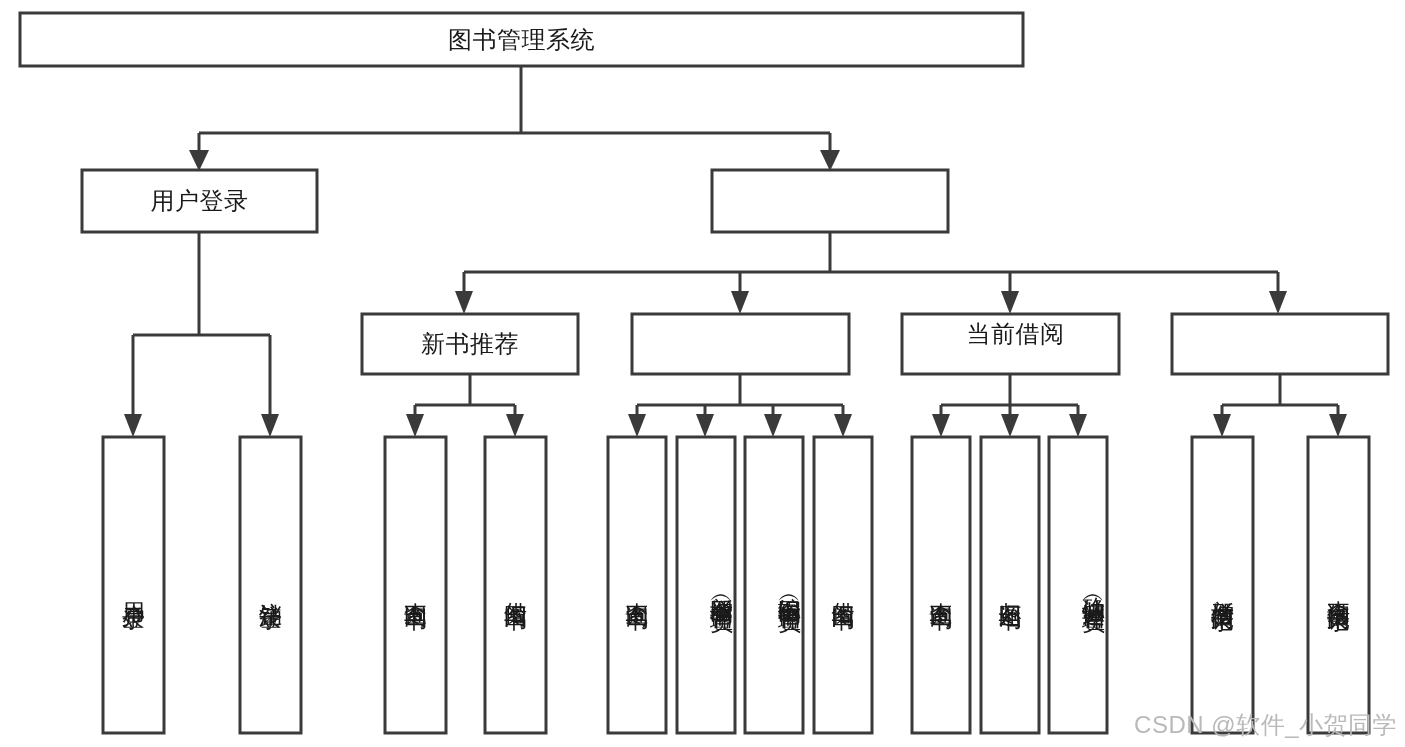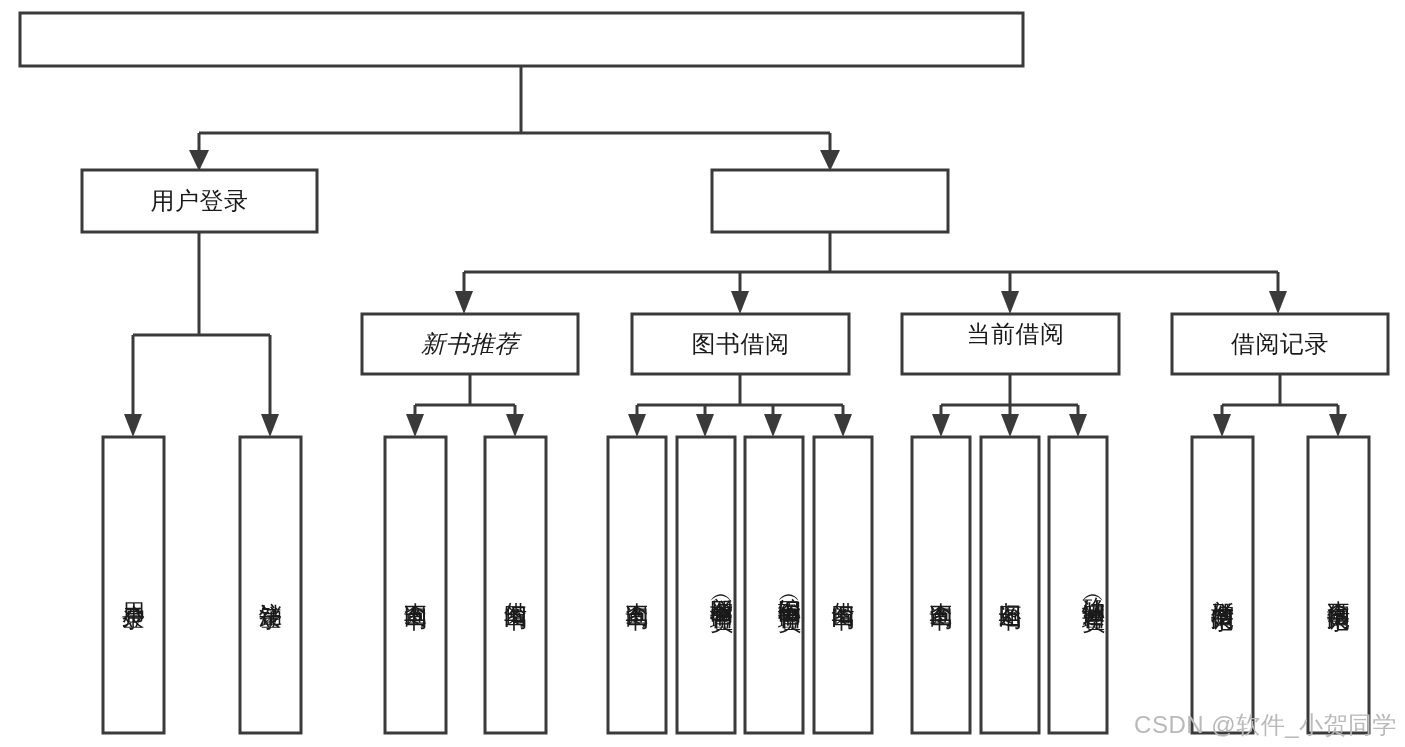--- a/index.html
+++ b/index.html
@@ -171,27 +171,26 @@
 
       <rect class="node-box" x="912" y="437" width="58" height="296"></rect>
       <rect class="node-box" x="981" y="437" width="58" height="296"></rect>
       <rect class="node-box" x="1049" y="437" width="58" height="296"></rect>
 
       <rect class="node-box" x="1192" y="437" width="61" height="296"></rect>
       <rect class="node-box" x="1308" y="437" width="61" height="296"></rect>
     </g>
   </svg>
 
+  <div class="node-label horizontal" style="left:20px; top:13px; width:1003px; height:53px;">图书管理系统</div>
 
   <div class="node-label horizontal" style="left:82px; top:170px; width:235px; height:62px;">用户登录</div>
 
-  <div class="node-label horizontal" style="left:362px; top:314px; width:216px; height:60px;font-style:italic;">新书推荐</div>
-  <div class="node-label horizontal" style="left:632px; top:314px; width:217px; height:60px;">图书借阅</div>
+  <div class="node-label horizontal" style="left:362px; top:314px; width:216px; height:60px;">新书推荐</div>
   <div class="node-label horizontal" style="left:902px; top:304px; width:227px; height:60px;border-radius:22px;">当前借阅</div>
-  <div class="node-label horizontal" style="left:1172px; top:314px; width:216px; height:60px;">借阅记录</div>
 
   <div class="node-label vertical" style="left:103px; top:437px; width:61px; height:296px;">用户登录</div>
   <div class="node-label vertical" style="left:240px; top:437px; width:61px; height:296px;">注销登录</div>
 
   <div class="node-label vertical" style="left:385px; top:437px; width:61px; height:296px;">查询图书</div>
   <div class="node-label vertical" style="left:485px; top:437px; width:61px; height:296px;">借阅图书</div>
 
   <div class="node-label vertical" style="left:608px; top:437px; width:58px; height:296px;">查询图书</div>
   <div class="node-label vertical" style="left:677px; top:437px; width:58px; height:296px; align-items:flex-start;">新增图书（管理员）</div>
   <div class="node-label vertical" style="left:745px; top:437px; width:58px; height:296px; align-items:flex-start;">编辑图书（管理员）</div>

